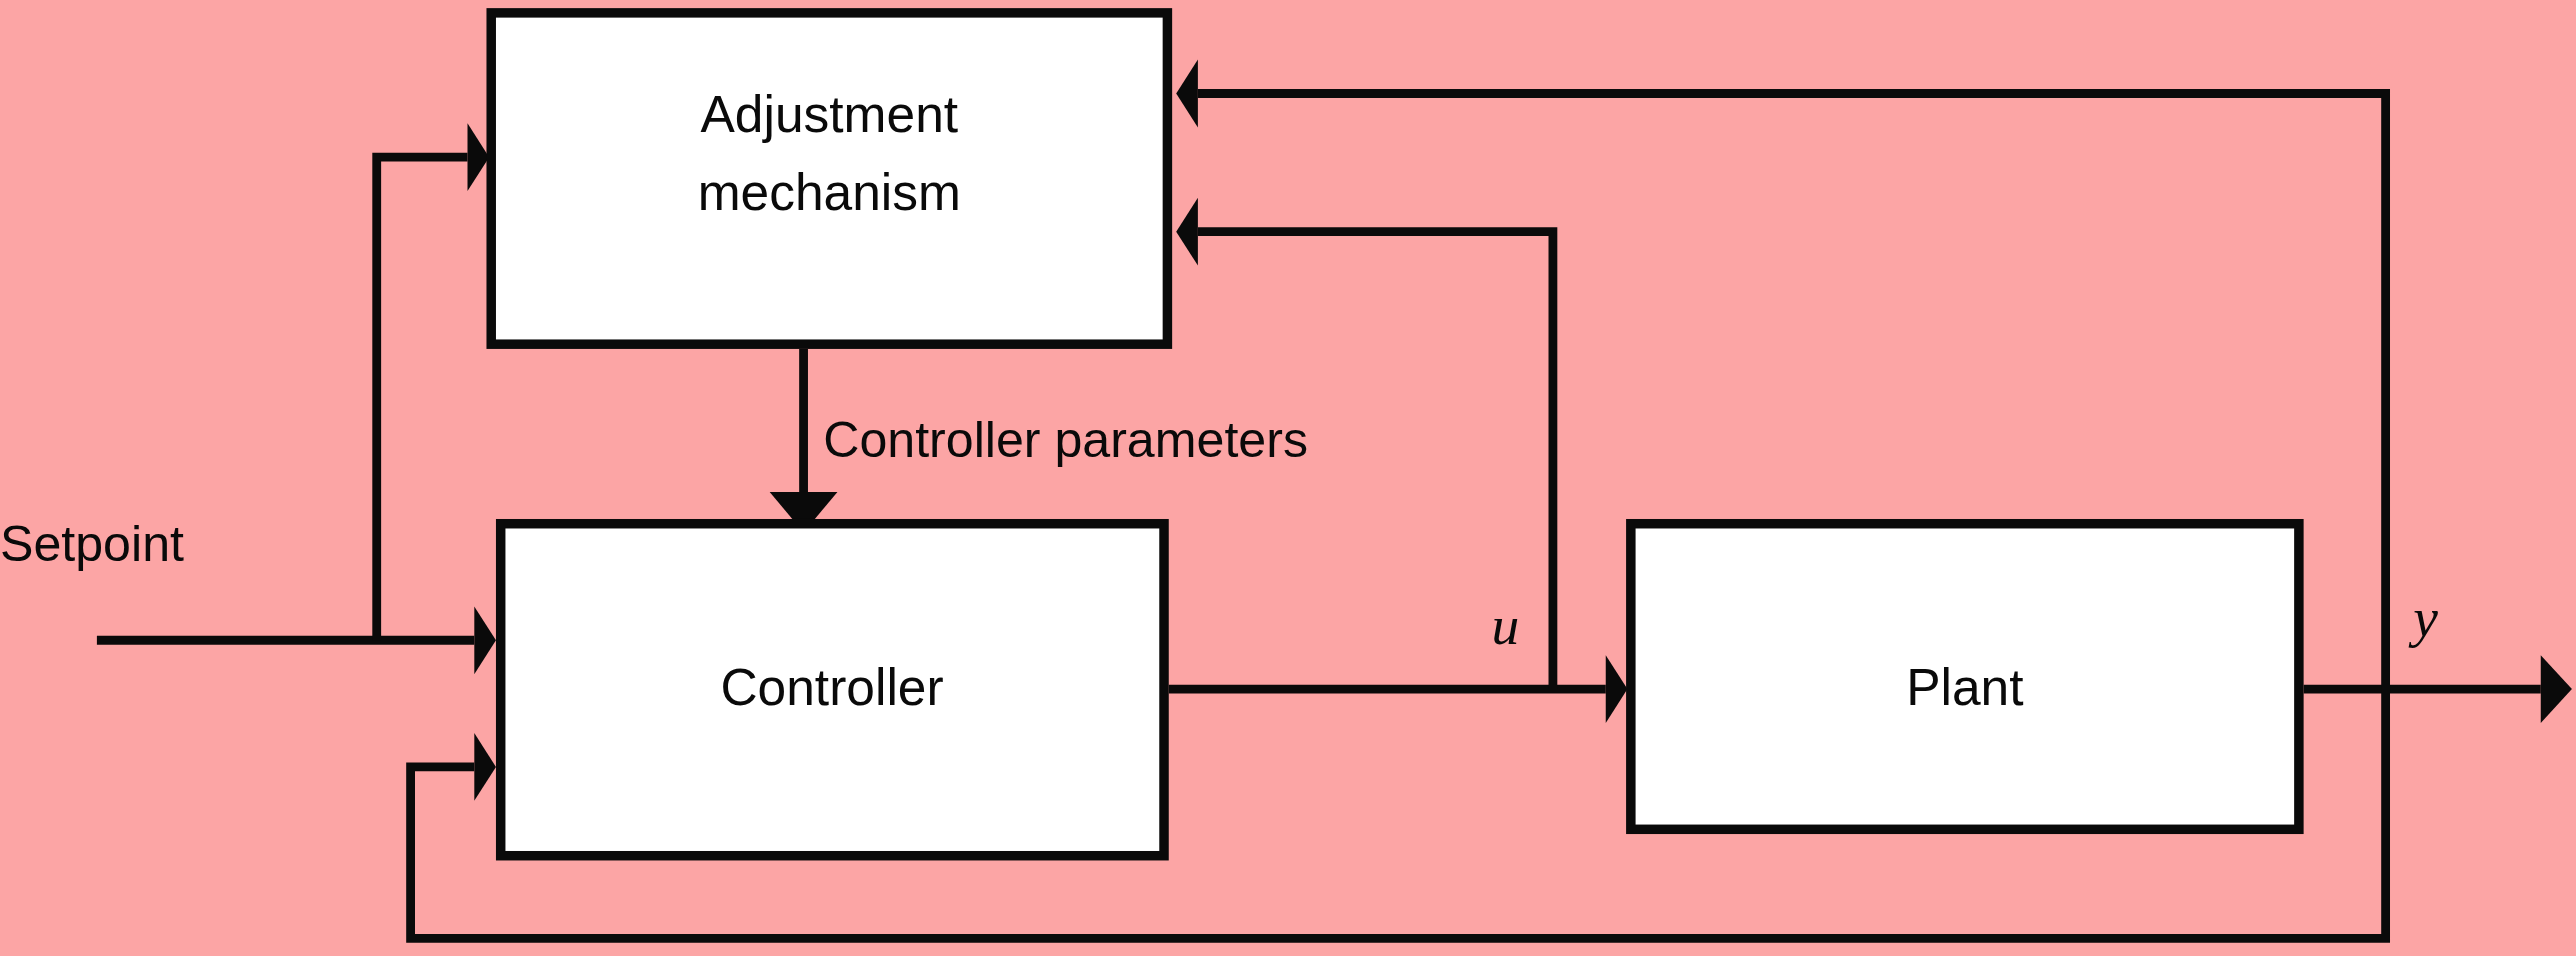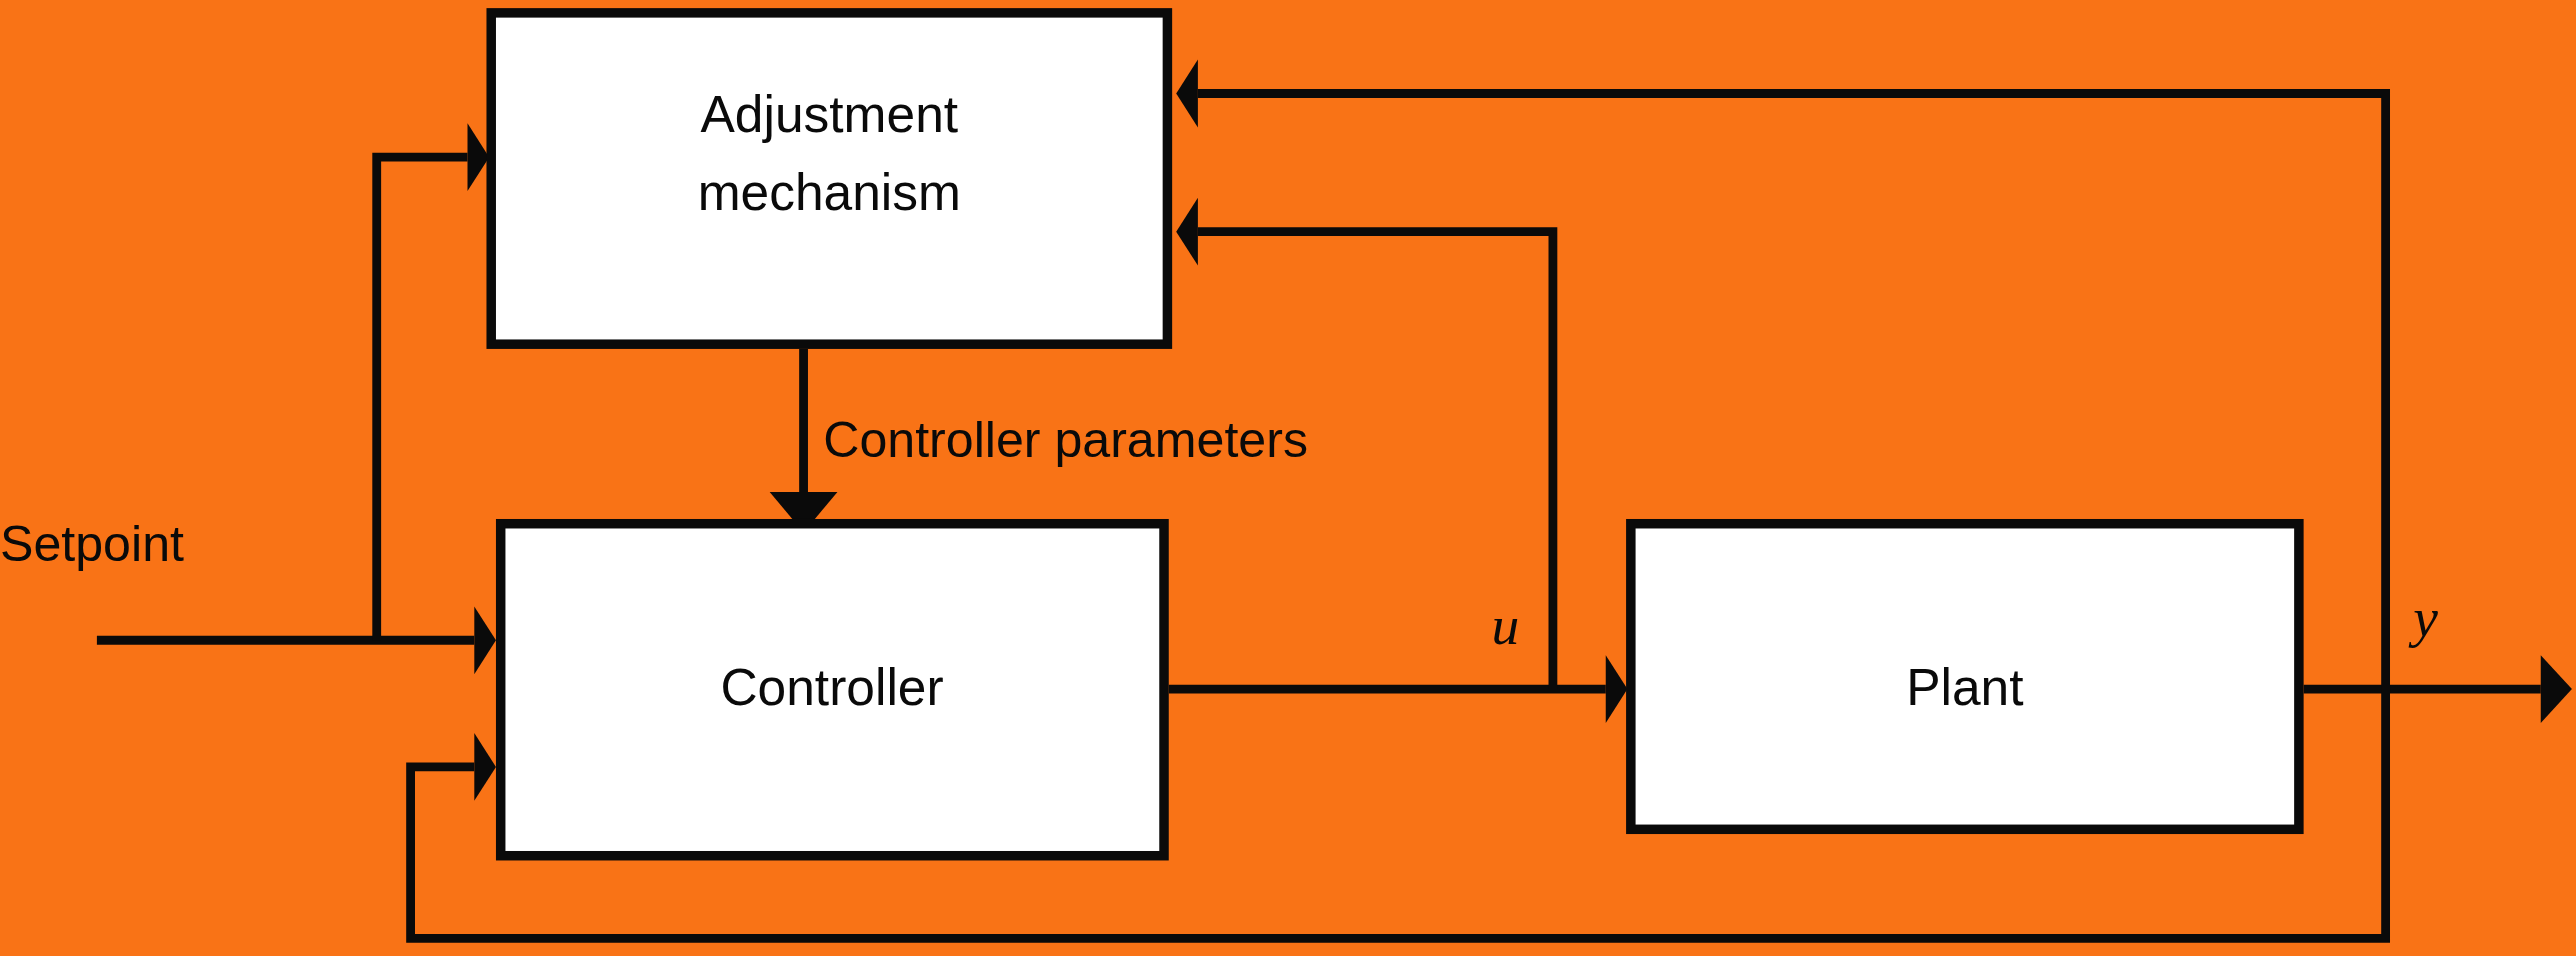--- a/index.html
+++ b/index.html
@@ -4,21 +4,21 @@
 <style>
   html, body {
     margin: 0;
     padding: 0;
     background: #ffffff;
   }
   #diagram-root {
     position: relative;
     width: 2576px;
     height: 956px;
-    background: #f97316;
+    background: #fca5a5;
     font-family: "Liberation Sans", sans-serif;
     overflow: hidden;
   }
   #diagram-svg {
     position: absolute;
     top: 0;
     left: 0;
     width: 2576px;
     height: 956px;
     display: block;

